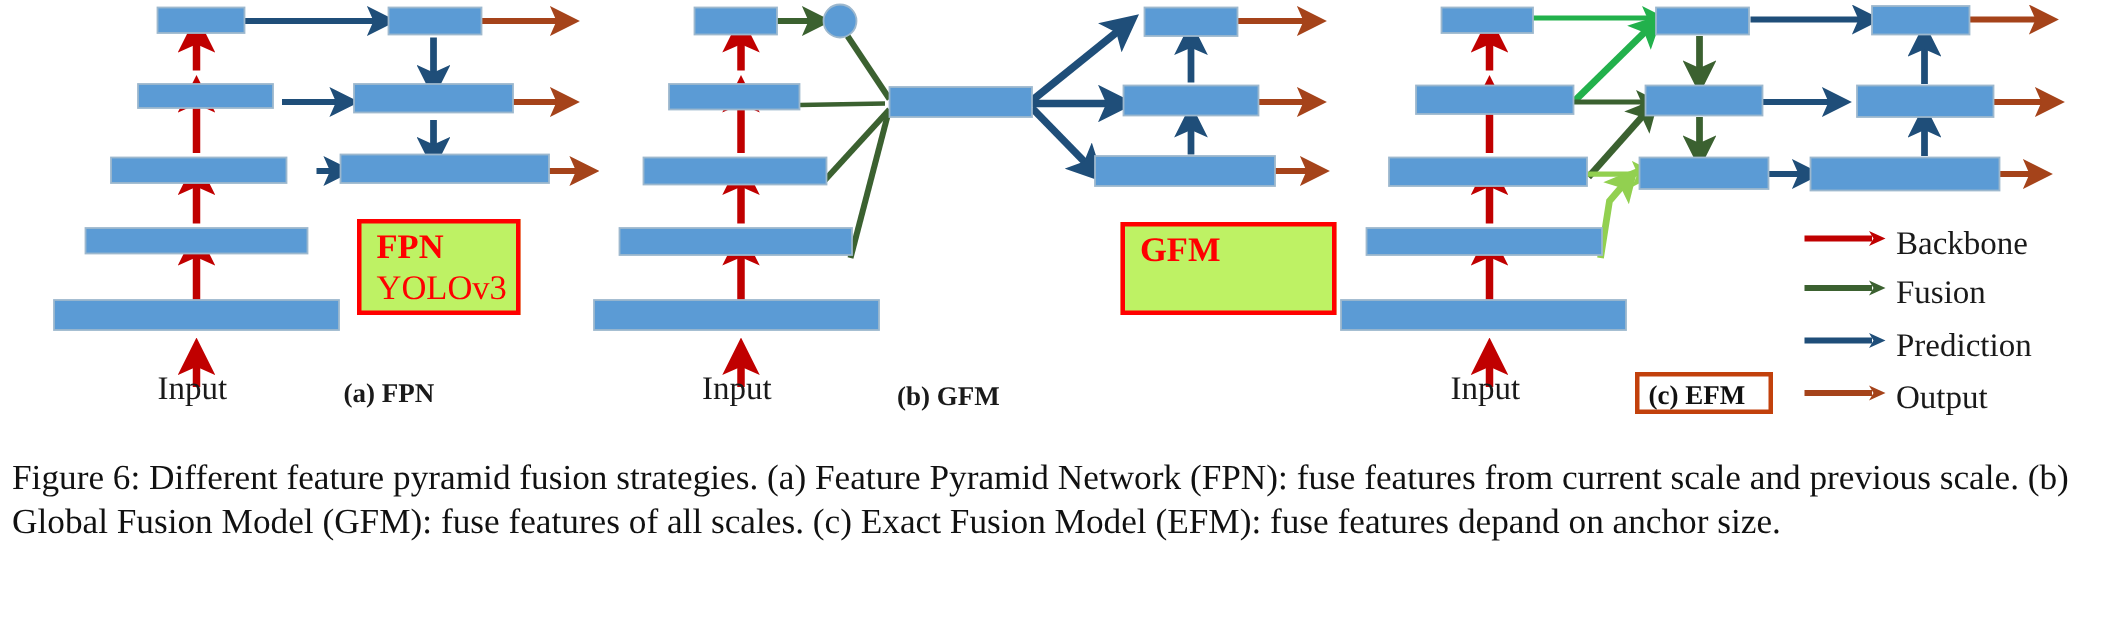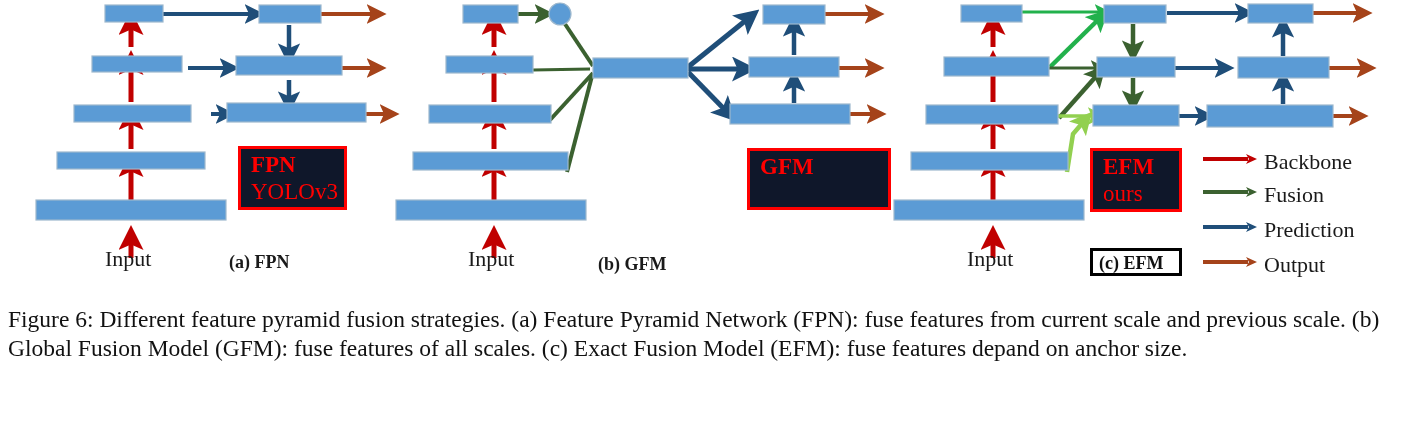--- a/index.html
+++ b/index.html
@@ -4,24 +4,24 @@
 <style>
   html,body{margin:0;padding:0;background:#ffffff;}
   body{width:1415px;height:424px;font-family:"Liberation Serif",serif;overflow:hidden;}
   #root{position:relative;width:1415px;height:424px;}
   #figure-area{position:absolute;left:0;top:0;width:1415px;height:295px;}
   #caption{position:absolute;left:8px;top:305px;width:1400px;font-size:23.5px;line-height:1.22;color:#111;font-family:"Liberation Serif",serif;}
   .panel{position:absolute;top:0;height:295px;}
   .lbl{position:absolute;color:#1a1a1a;font-family:"Liberation Serif",serif;white-space:nowrap;}
   .input-lbl{font-size:22px;}
   .panel-cap{font-size:18px;font-weight:bold;font-family:"Liberation Serif",serif;}
-  .redbox{position:absolute;border:3px solid #FF0000;box-sizing:border-box;background:#0f172a;}
+  .redbox{position:absolute;border:3px solid #FF0000;box-sizing:border-box;background:#bef264;}
   .redbox .l1{position:absolute;left:10px;top:3px;color:#FF0000;font-weight:bold;font-size:23px;font-family:"Liberation Serif",serif;}
   .redbox .l2{position:absolute;left:10px;top:30px;color:#FF0000;font-size:23px;font-family:"Liberation Serif",serif;}
-  .efm-cap-box{position:absolute;border:3px solid #000000;box-sizing:border-box;background:#fff;}
+  .efm-cap-box{position:absolute;border:3px solid #c2410c;box-sizing:border-box;background:#fff;}
   .efm-cap-box span{position:absolute;left:6px;top:2px;font-size:18px;font-weight:bold;color:#111;font-family:"Liberation Serif",serif;}
   #legend{position:absolute;}
   .leg-row{position:absolute;height:30px;}
   .leg-text{position:absolute;left:62px;top:-4px;font-size:22px;color:#1a1a1a;font-family:"Liberation Serif",serif;}
   svg{position:absolute;left:0;top:0;overflow:visible;}
 </style>
 </head>
 <body>
 
 <div id="root">
@@ -252,24 +252,20 @@
 
         <g stroke="#9DB8CE" stroke-width="1.2" fill="#5B9BD5">
           <rect x="363" y="4" width="65" height="19"></rect>
           <rect x="353" y="57" width="91" height="21"></rect>
           <rect x="322" y="105" width="126" height="22"></rect>
         </g>
       </svg>
 
       <div class="lbl input-lbl" style="left:82px;top:246px;">Input</div>
 
-      <div class="redbox" style="left:205px;top:148px;width:92px;height:64px;">
-        <span class="l1">EFM</span>
-        <span class="l2">ours</span>
-      </div>
 
       <div class="efm-cap-box" style="left:205px;top:248px;width:92px;height:28px;">
         <span>(c) EFM</span>
       </div>
 
       <div id="legend" style="left:317px;top:143px;width:210px;height:130px;">
         <div class="leg-row" style="left:0;top:10px;">
           <svg width="56" height="12" viewBox="0 0 56 12">
             <line x1="1" y1="6" x2="46" y2="6" stroke="#C00000" stroke-width="4"></line>
             <path d="M44,1 L55,6 L44,11 L47,6 Z" fill="#C00000"></path>

